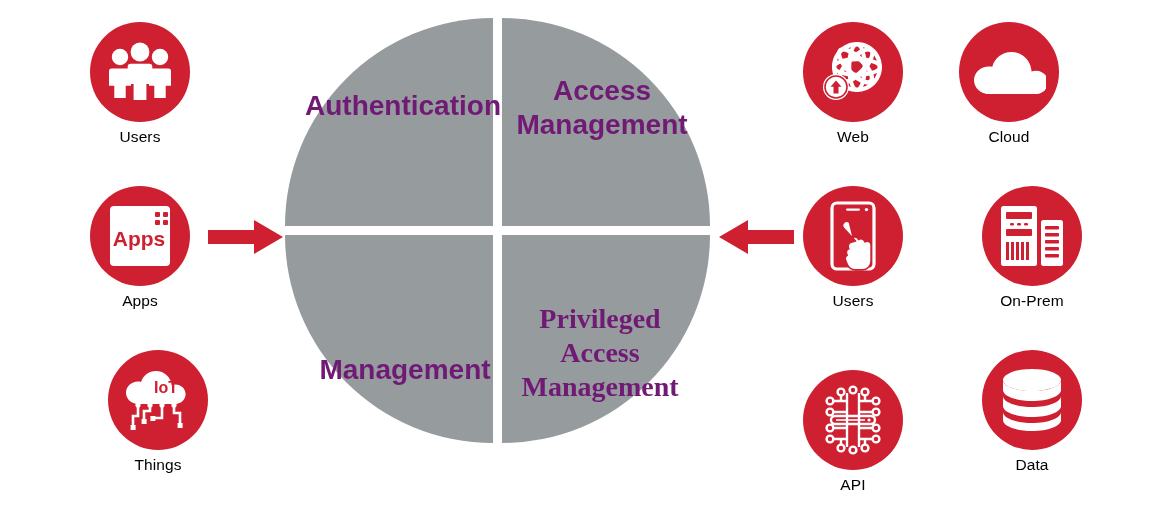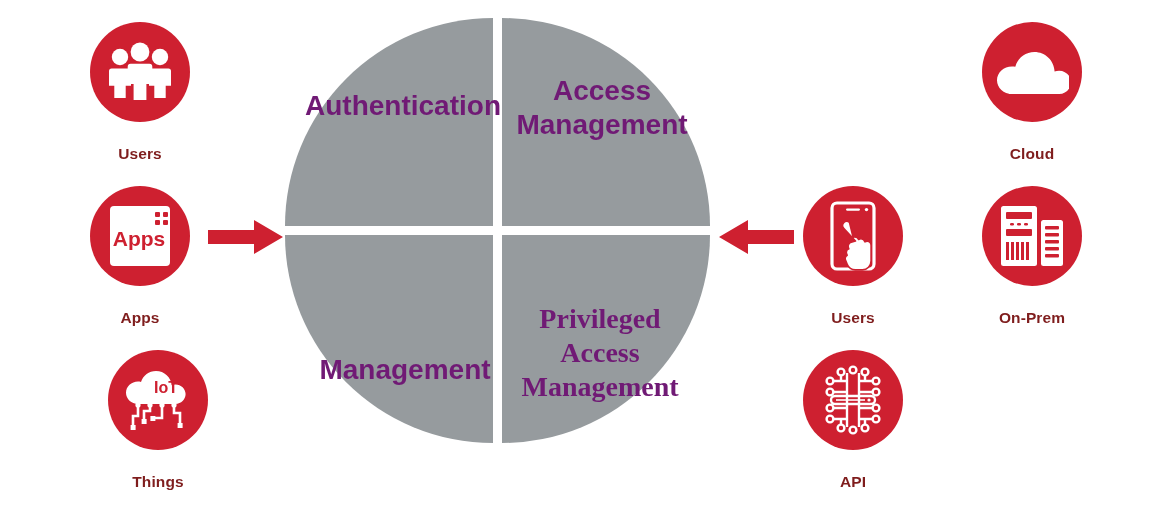--- a/index.html
+++ b/index.html
@@ -30,26 +30,25 @@
     height: 100px;
     border-radius: 50%;
     background: #ce2030;
     margin: 0 auto;
     position: relative;
     display: flex;
     align-items: center;
     justify-content: center;
   }
   .node .caption {
-    margin-top: 23px;
+    margin-top: 6px;
     font-size: 15.5px;
-    color: #7f1d1d;
+    color: #000000;
     letter-spacing: .1px;
     white-space: nowrap;
-    font-weight: bold;
   }
   .node .disc svg { display: block; }
 
   
   .wheel {
     position: absolute;
     left: 285px;
     top: 18px;
     width: 425px;
     height: 425px;
@@ -167,34 +166,51 @@
       <span><i style="font-style:normal">Access</i><br><i style="font-style:normal">Management</i></span>
     </div>
     <div class="quad q-bl">
       <span><br><i style="font-style:normal">Management</i></span>
     </div>
     <div class="quad q-br">
       <span><i style="font-style:normal">Privileged</i><br><i style="font-style:normal">Access</i><br><i style="font-style:normal">Management</i></span>
     </div>
   </div>
 
+  <div class="node" style="left:798px; top:22px;">
+    <div class="disc">
+      <svg width="74" height="74" viewBox="0 0 74 74">
+        <g fill="#fff">
+          <path d="M41 7c-13.8 0-25 11.2-25 25s11.2 25 25 25 25-11.2 25-25S54.8 7 41 7zm0 4.2c11.5 0 20.8 9.3 20.8 20.8S52.5 52.8 41 52.8 20.2 43.5 20.2 32 29.5 11.2 41 11.2z"></path>
+          <path d="M41 7c-5.5 0-9.9 11.2-9.9 25s4.4 25 9.9 25 9.9-11.2 9.9-25S46.5 7 41 7zm0 4.2c2.6 0 5.7 8.5 5.7 20.8S43.6 52.8 41 52.8 35.3 44.3 35.3 32 38.4 11.2 41 11.2z"></path>
+          <path d="M16 32c0 5.5 11.2 9.9 25 9.9s25-4.4 25-9.9-11.2-9.9-25-9.9-25 4.4-25 9.9zm4.2 0c0-2.6 8.5-5.7 20.8-5.7S61.8 29.4 61.8 32s-8.5 5.7-20.8 5.7S20.2 34.6 20.2 32z"></path>
+          <path d="M22.6 13.9c-3.9 3.9-.1 14.8 9.6 24.6s20.7 13.5 24.6 9.6-.1-14.8-9.6-24.6-20.7-13.5-24.6-9.6zm3 3c1.8-1.8 9.2 1.1 17.9 9.8s11.6 16 9.8 17.9-9.2-1.1-17.9-9.8-11.6-16-9.8-17.9z"></path>
+          <path d="M56.8 13.9c-3.9-3.9-14.8-.1-24.6 9.6S18.7 44.2 22.6 48.1s14.8.1 24.6-9.6 13.5-20.7 9.6-24.6zm-3 3c1.8 1.8-1.1 9.2-9.8 17.9s-16 11.6-17.9 9.8 1.1-9.2 9.8-17.9 16-11.6 17.9-9.8z"></path>
+        </g>
+        <circle cx="20" cy="52" r="13" fill="#fff"></circle>
+        <circle cx="20" cy="52" r="11" fill="none" stroke="#ce2030" stroke-width="1.6"></circle>
+        <path d="M20 45.5l5.5 6.2h-3v6.8h-5v-6.8h-3z" fill="#ce2030"></path>
+      </svg>
+    </div>
+    <div class="caption">Web</div>
+  </div>
 
   <div class="node" style="left:798px; top:186px;">
     <div class="disc">
       <svg width="62" height="72" viewBox="0 0 62 72">
         <rect x="10" y="3" width="42" height="66" rx="5" fill="none" stroke="#fff" stroke-width="3.2"></rect>
         <rect x="24" y="8.5" width="14" height="2.2" rx="1.1" fill="#fff"></rect>
         <circle cx="44.5" cy="9.6" r="1.7" fill="#fff"></circle>
         <path d="M27.5 22.5c-1.6-1.7-4.1-1.7-5.6 0-1.6 1.7-1.6 4.4 0 6.1l11.6 12.5-4.3 1.2c-2.3.6-3.6 3.1-2.8 5.4l.4 1.1c-1.9.8-2.9 3.1-2.1 5.2l.5 1.3c-1.7 1-2.4 3.2-1.6 5.1l1.6 3.9c1.4 3.4 4.6 5.6 8.1 5.6h7.1c4.8 0 8.7-4.1 8.7-9.2V45.4c0-2.4-1.8-4.3-4-4.3-.8 0-1.6.3-2.2.7-.5-1.8-2.1-3.1-3.9-3.1-.9 0-1.7.3-2.4.8-.6-1.5-2-2.6-3.7-2.6-.6 0-1.2.2-1.8.4z" fill="#fff" stroke="#ce2030" stroke-width="1.6" stroke-linejoin="round"></path>
       </svg>
     </div>
     <div class="caption">Users</div>
   </div>
 
-  <div class="node" style="left:798px; top:350px;">
+  <div class="node" style="left:798px; top:370px;">
     <div class="disc">
       <svg width="68" height="70" viewBox="0 0 68 70">
         <g stroke="#fff" stroke-width="2.4" fill="none">
           <line x1="28" y1="8" x2="28" y2="62"></line>
           <line x1="40" y1="8" x2="40" y2="62"></line>
           <path d="M28 16H14M28 27H14M40 16h14M40 27h14"></path>
           <path d="M28 43H14M28 54H14M40 43h14M40 54h14"></path>
           <path d="M22 16v-6M46 16v-6M22 54v6M46 54v6"></path>
         </g>
         <g fill="none" stroke="#fff" stroke-width="2.4">
@@ -214,21 +230,21 @@
           <circle cx="34" cy="65" r="3.4"></circle>
         </g>
         <rect x="12" y="31" width="44" height="8" rx="4" fill="none" stroke="#fff" stroke-width="2.4"></rect>
         <line x1="17" y1="35" x2="46" y2="35" stroke="#fff" stroke-width="1.6"></line>
         <circle cx="50" cy="35" r="1.6" fill="#fff"></circle>
       </svg>
     </div>
     <div class="caption">API</div>
   </div>
 
-  <div class="node" style="left:977px; top:22px;text-align:center;">
+  <div class="node" style="left:954px; top:22px;text-align:center;">
     <div class="disc">
       <svg width="74" height="52" viewBox="0 0 74 52">
         <path d="M17 48C8.7 48 2 41.8 2 34.2S8.7 20.4 17 20.4c1.1 0 2.3.1 3.3.3C22.6 12.1 30.3 6 39.4 6c10.9 0 19.8 8.7 20.2 19.6 1.4-.5 2.9-.8 4.5-.8 6.6 0 11.9 5.1 11.9 11.4S70.7 48 64.1 48z" fill="#fff"></path>
         <rect x="14" y="44.5" width="50" height="3.5" fill="#fff"></rect>
       </svg>
     </div>
     <div class="caption">Cloud</div>
   </div>
 
   <div class="node" style="left:977px; top:186px;">
@@ -257,14 +273,27 @@
           <rect x="46" y="29" width="14" height="3.6" rx="1"></rect>
           <rect x="46" y="36" width="14" height="3.6" rx="1"></rect>
           <rect x="46" y="43" width="14" height="3.6" rx="1"></rect>
           <rect x="46" y="50" width="14" height="3.6" rx="1"></rect>
         </g>
       </svg>
     </div>
     <div class="caption">On-Prem</div>
   </div>
 
+  <div class="node" style="left:977px; top:350px;">
+    <div class="disc">
+      <svg width="64" height="66" viewBox="0 0 64 66">
+        <g fill="#fff">
+          <ellipse cx="32" cy="13" rx="29" ry="11"></ellipse>
+          <path d="M3 13v10c0 6.1 13 11 29 11s29-4.9 29-11V13c0 6.1-13 11-29 11S3 19.1 3 13z"></path>
+          <path d="M3 29v10c0 6.1 13 11 29 11s29-4.9 29-11V29c0 6.1-13 11-29 11S3 35.1 3 29z"></path>
+          <path d="M3 45v8c0 6.1 13 11 29 11s29-4.9 29-11v-8c0 6.1-13 11-29 11S3 51.1 3 45z"></path>
+        </g>
+      </svg>
+    </div>
+    <div class="caption">Data</div>
+  </div>
 
 </div>
 
 </body></html>

